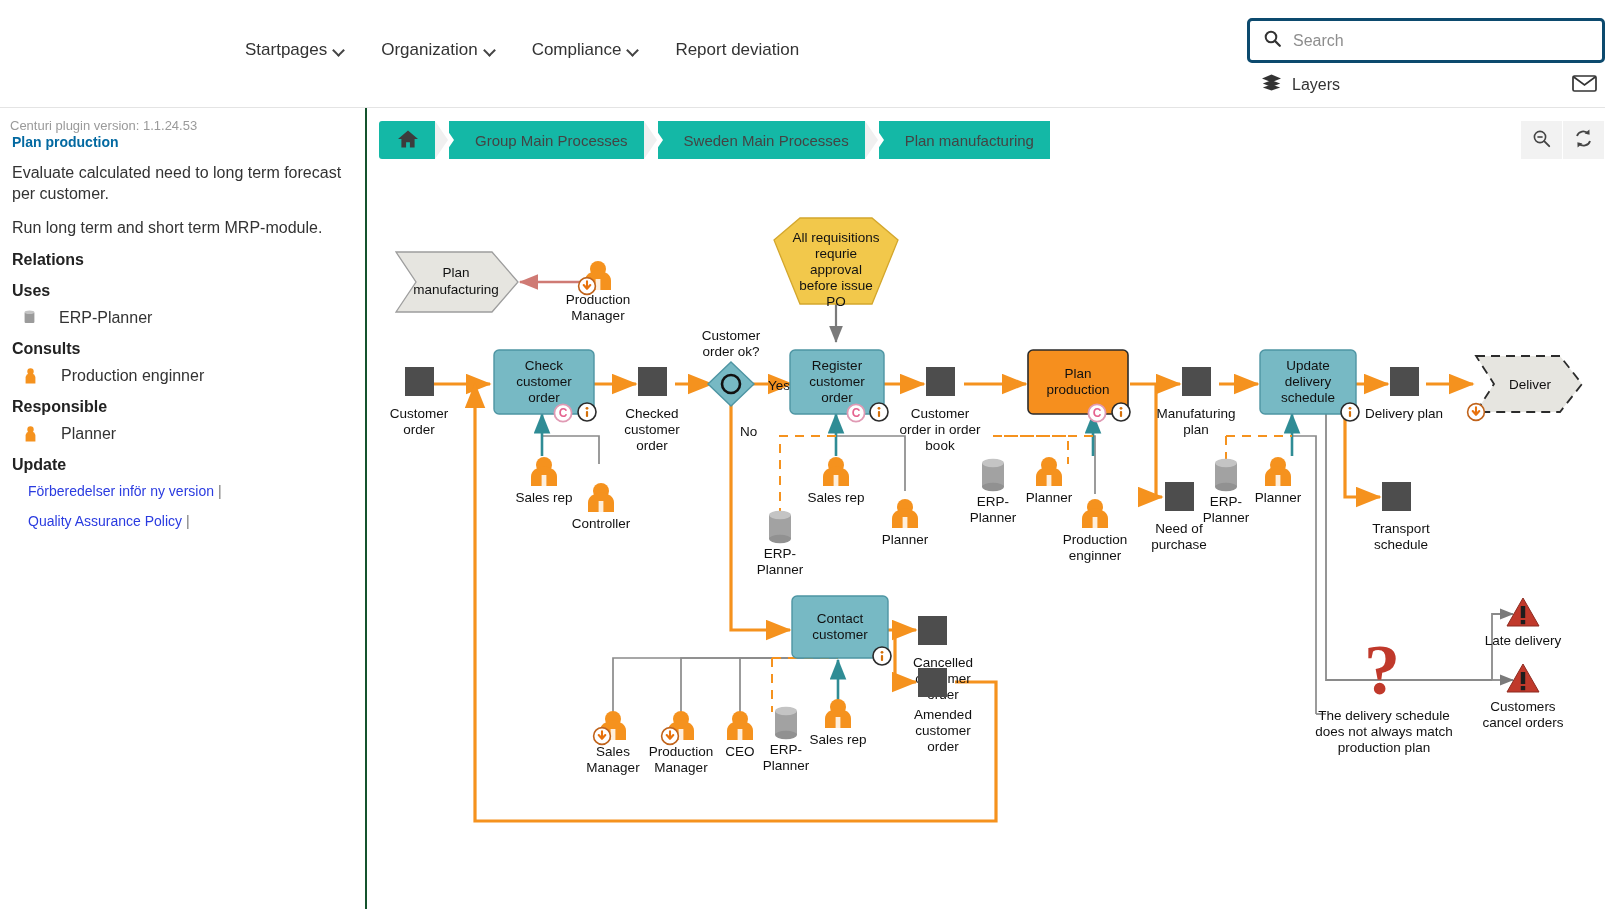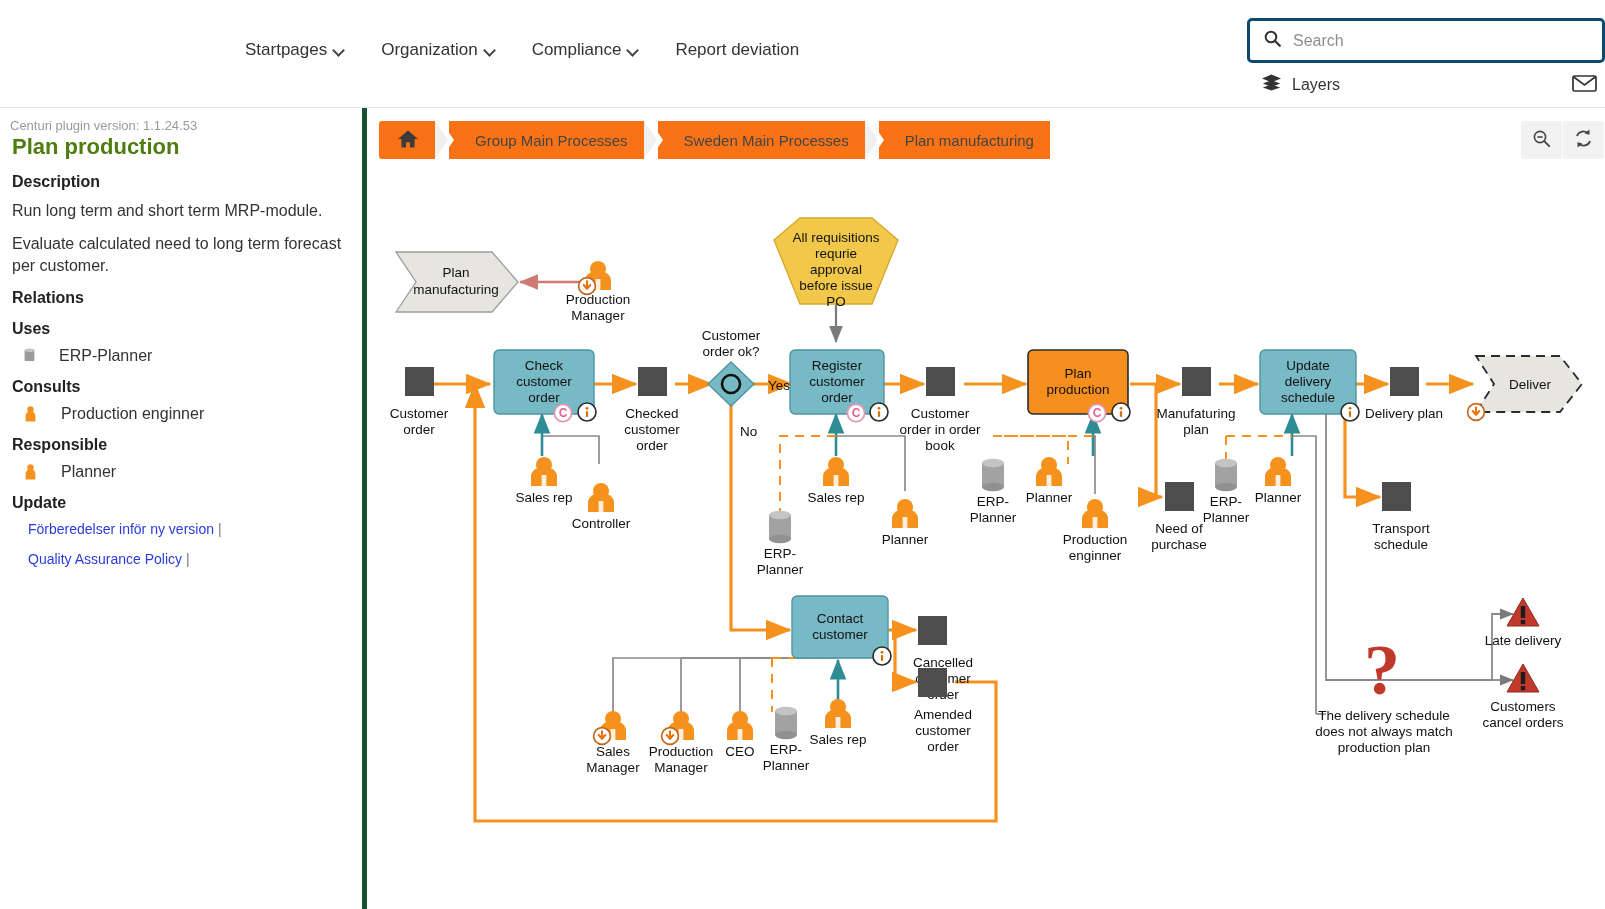--- a/index.html
+++ b/index.html
@@ -61,29 +61,29 @@
     display: flex; align-items: center; gap: 10px;
     font-size: 16px; color: #333; cursor: pointer;
   }
   .mail-btn { cursor: pointer; display: flex; align-items: center; }
 
   
   .sidebar {
     position: absolute; left: 0; top: 108px;
     width: 367px; height: 801px;
     background: #ffffff;
-    border-right: 5px solid #14532d;
+    border-right: 2px solid #14532d;
     padding: 10px 16px 0 10px;
     overflow: hidden;
   }
   .plugin-version {
     font-size: 13px; color: #9a9a9a; margin: 0 0 1px 0;
   }
   .sb-title {
-    font-size: 22px; font-weight: bold; color: #4d7c0f;
+    font-size: 14px; font-weight: bold; color: #0369a1;
     margin: 0 0 12px 2px;
   }
   .sb-h {
     font-size: 16px; font-weight: bold; color: #222;
     margin: 13px 0 9px 2px;
   }
   .sb-p {
     font-size: 16px; color: #333; line-height: 1.33;
     margin: 0 0 12px 2px;
   }
@@ -106,21 +106,21 @@
     position: absolute; left: 368px; top: 108px;
     width: 1237px; height: 801px;
     background: #ffffff;
   }
   
   .crumbs {
     position: absolute; left: 11px; top: 13px;
     height: 38px; display: flex; align-items: stretch;
   }
   .crumb {
-    position: relative; background: #f97316;
+    position: relative; background: #14b8a6;
     display: flex; align-items: center;
     padding: 1px 16px 0 26px;
     font-size: 15px; color: #444; white-space: nowrap;
     cursor: pointer;
     margin-right: 14px;
   }
   .crumb.first { padding-left: 18px; border-radius: 3px 0 0 3px; }
   .crumb.last { margin-right: 0; }
   .crumb:after {
     content: ""; position: absolute; right: -13px; top: 0;
@@ -210,23 +210,22 @@
           </svg>
         </span>
       </div>
     </div>
   </div>
 
   <div class="sidebar">
     <div class="plugin-version">Centuri plugin version: 1.1.24.53</div>
     <div class="sb-title">Plan production</div>
 
-    <div class="sb-h">Description</div>
+    <div class="sb-p">Evaluate calculated need to long term forecast per customer.</div>
     <div class="sb-p">Run long term and short term MRP-module.</div>
-    <div class="sb-p">Evaluate calculated need to long term forecast per customer.</div>
 
     <div class="sb-h">Relations</div>
 
     <div class="sb-h">Uses</div>
     <div class="sb-row">
       <span class="db-ico">
         <svg width="11" height="15" viewBox="0 0 11 15">
           <rect x="0.6" y="2" width="9.8" height="11" rx="1" fill="#9b9b9b"></rect>
           <ellipse cx="5.5" cy="2.2" rx="4.9" ry="1.8" fill="#c4c4c4"></ellipse>
         </svg>

